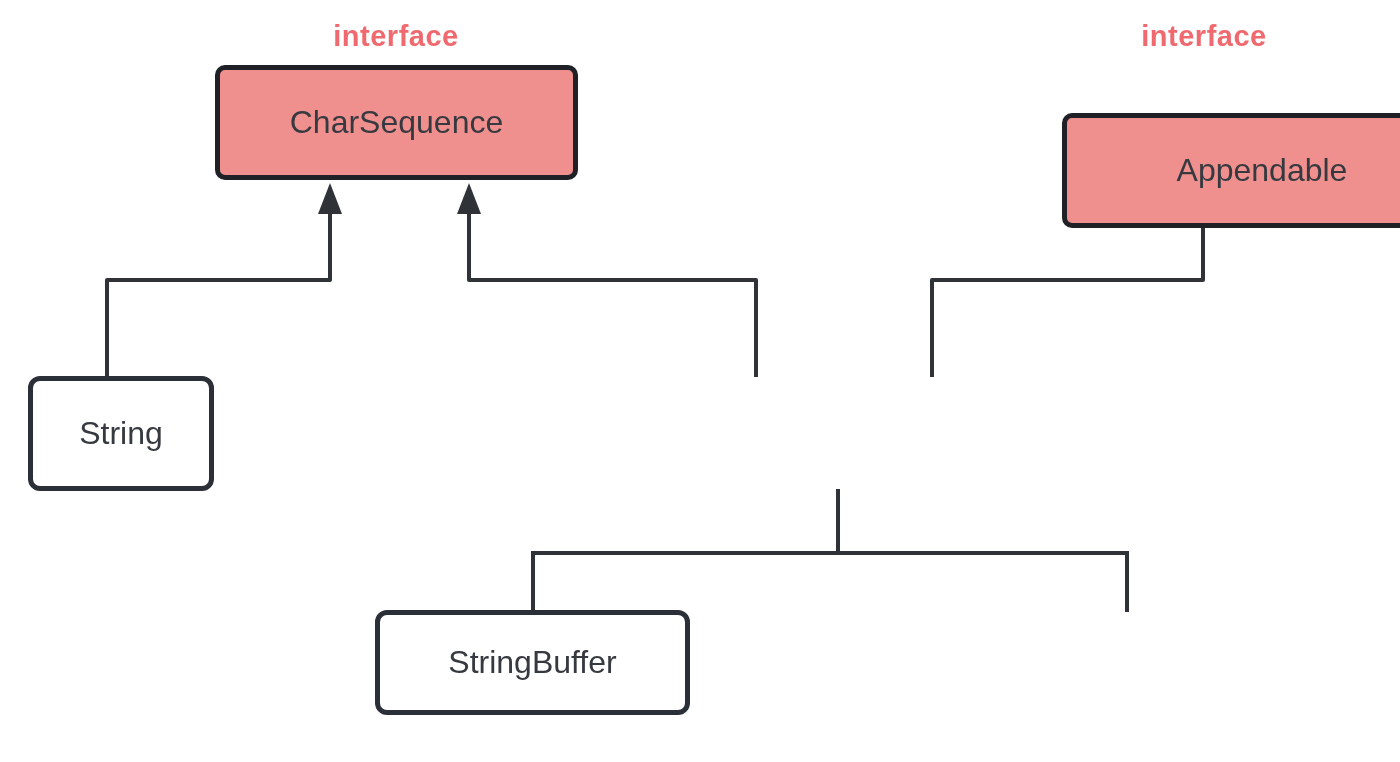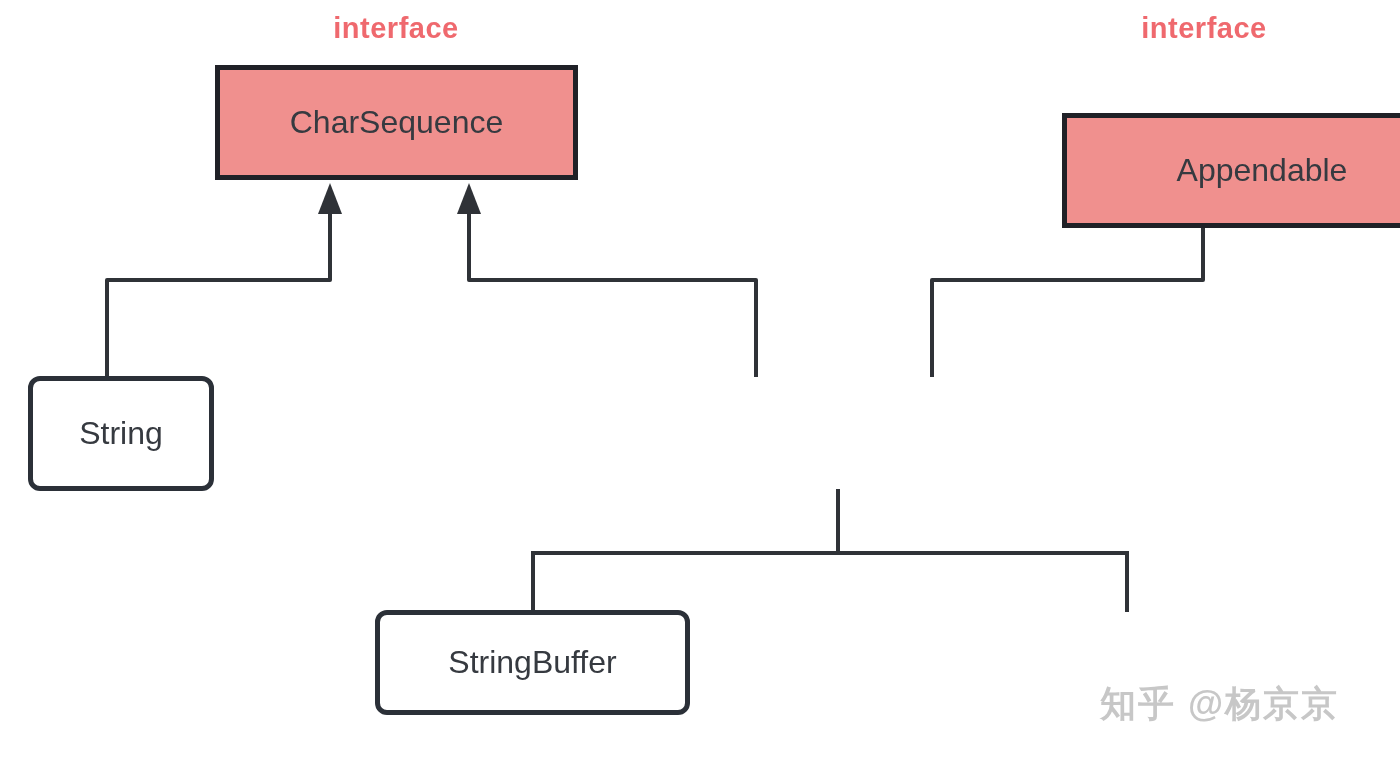--- a/index.html
+++ b/index.html
@@ -23,21 +23,21 @@
     background:#ffffff;
     overflow:hidden;
   }
   .connector-layer{
     position:absolute;
     left:0;top:0;
     width:1400px;height:762px;
   }
   .iface-label{
     position:absolute;
-    top:12px;
+    top:20px;
     text-align:center;
     font-size:29px;
     font-weight:bold;
     color:var(--iface-text);
     letter-spacing:0.5px;
   }
   .iface-label.left{left:215px;width:362px;}
   .iface-label.right{left:1022px;width:364px;}
   .node{
     position:absolute;
@@ -46,21 +46,21 @@
     justify-content:center;
     font-size:32px;
     color:var(--node-text);
     background:#ffffff;
     border:5px solid var(--node-border);
     border-radius:12px;
   }
   .node.interface{
     background:var(--iface-fill);
     border-color:var(--iface-border);
-    border-radius:0;
+    border-radius:10px;
   }
   .node.charsequence{left:215px;top:65px;width:363px;height:115px;}
   .node.appendable{left:1062px;top:65px;width:400px;height:115px;margin-top:48px;}
   .node.string{left:14px;top:376px;width:186px;height:115px;margin-left:14px;}
   .node.asb{left:603px;top:376px;width:467px;height:114px;}
   .node.stringbuffer{left:375px;top:610px;width:315px;height:105px;}
   .node.stringbuilder{left:958px;top:610px;width:337px;height:115px;}
   .watermark{
     position:absolute;
     left:1100px;
@@ -110,15 +110,14 @@
   <div class="node interface charsequence">CharSequence</div>
 
   <div class="node interface appendable">Appendable</div>
 
   <div class="node string">String</div>
 
 
   <div class="node stringbuffer">StringBuffer</div>
 
 
-  <div class="watermark">知乎 @杨京京</div>
 
 </div>
 
 </body></html>

